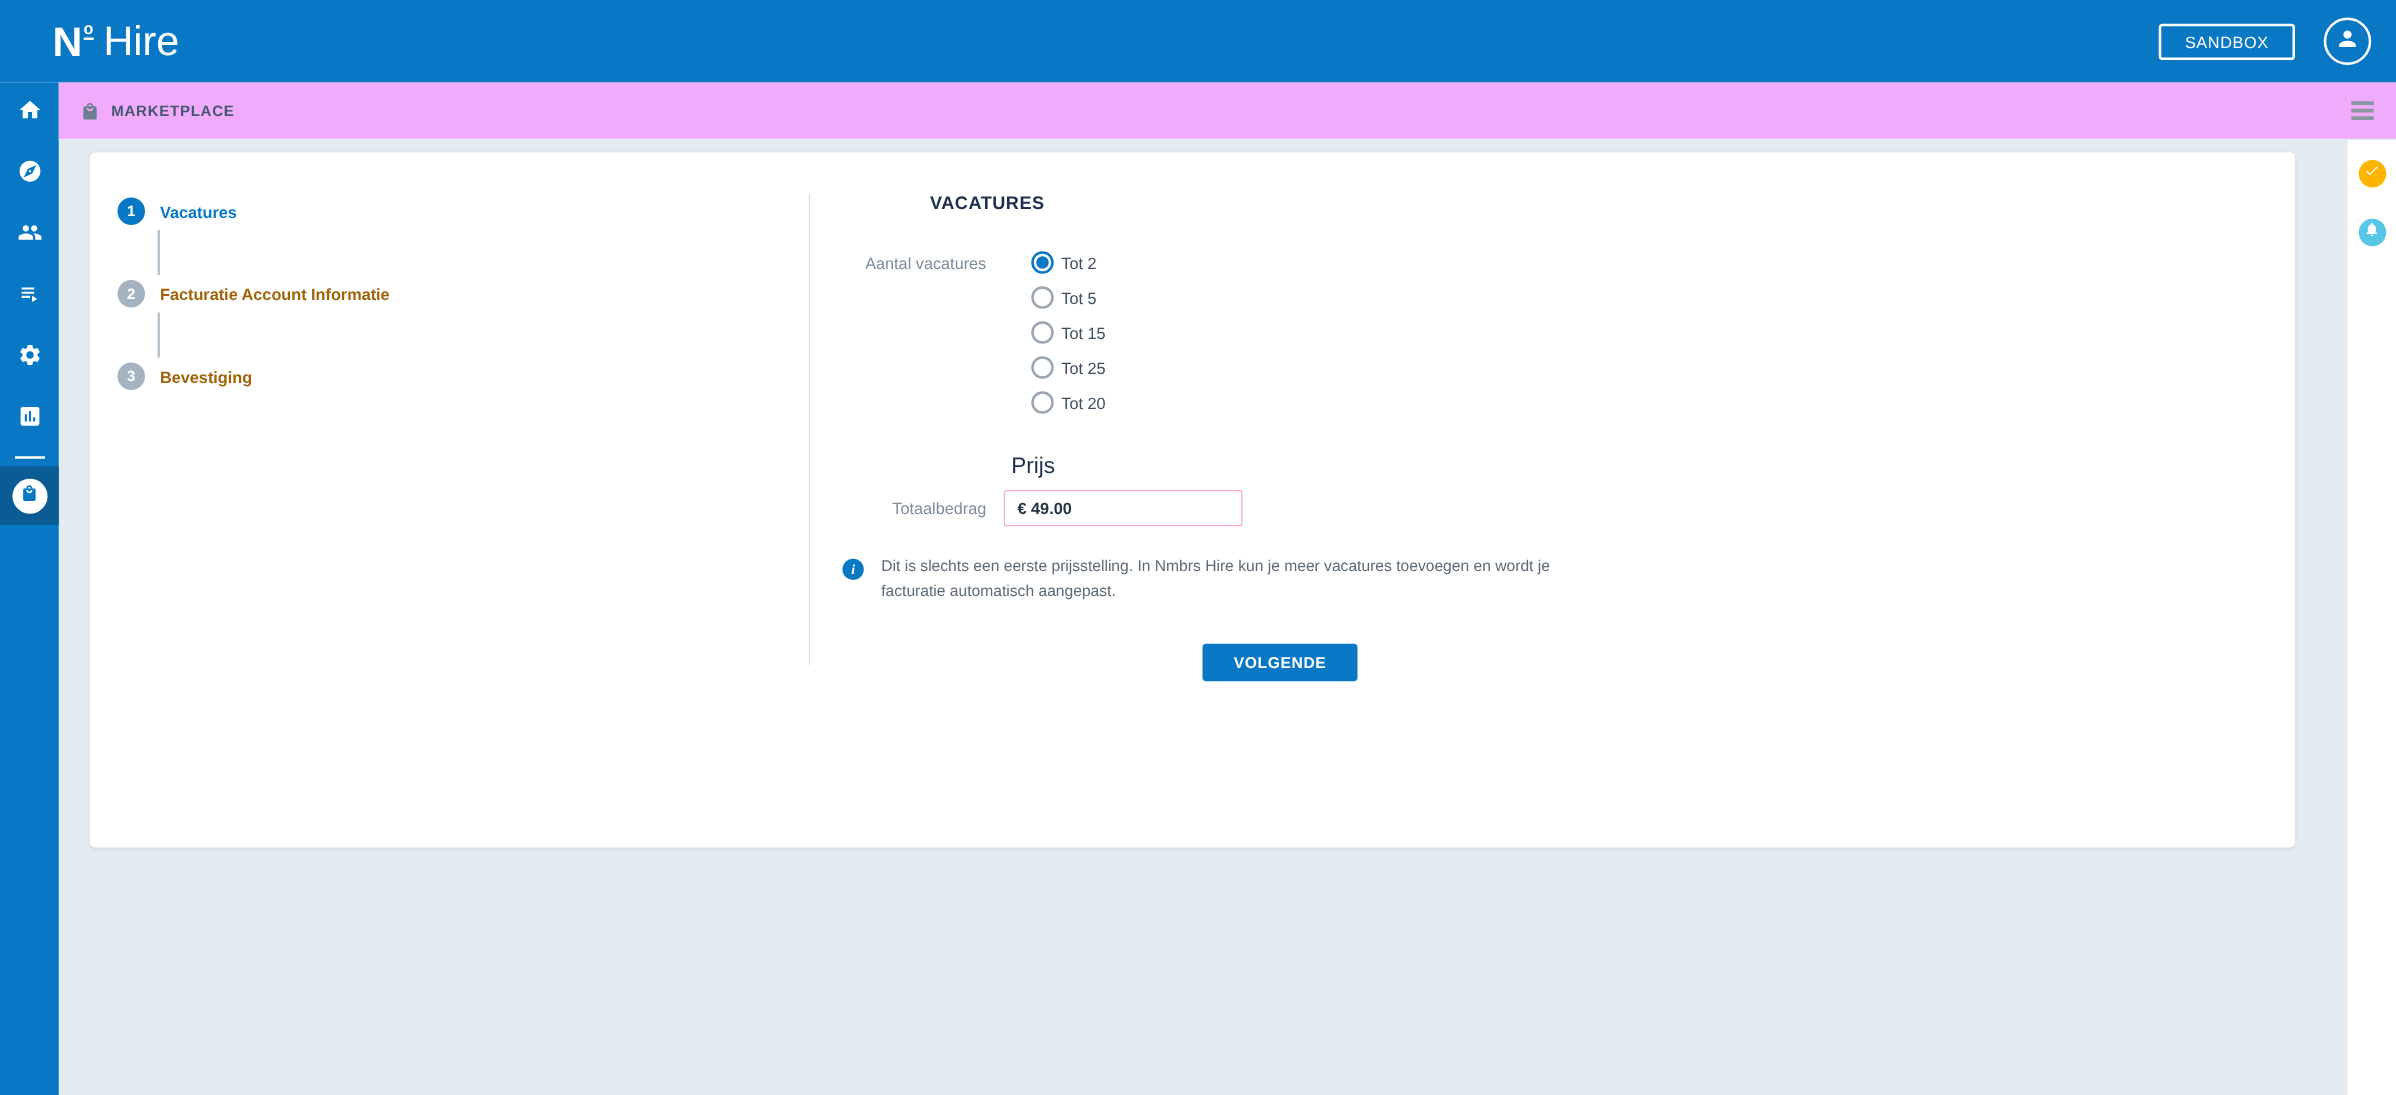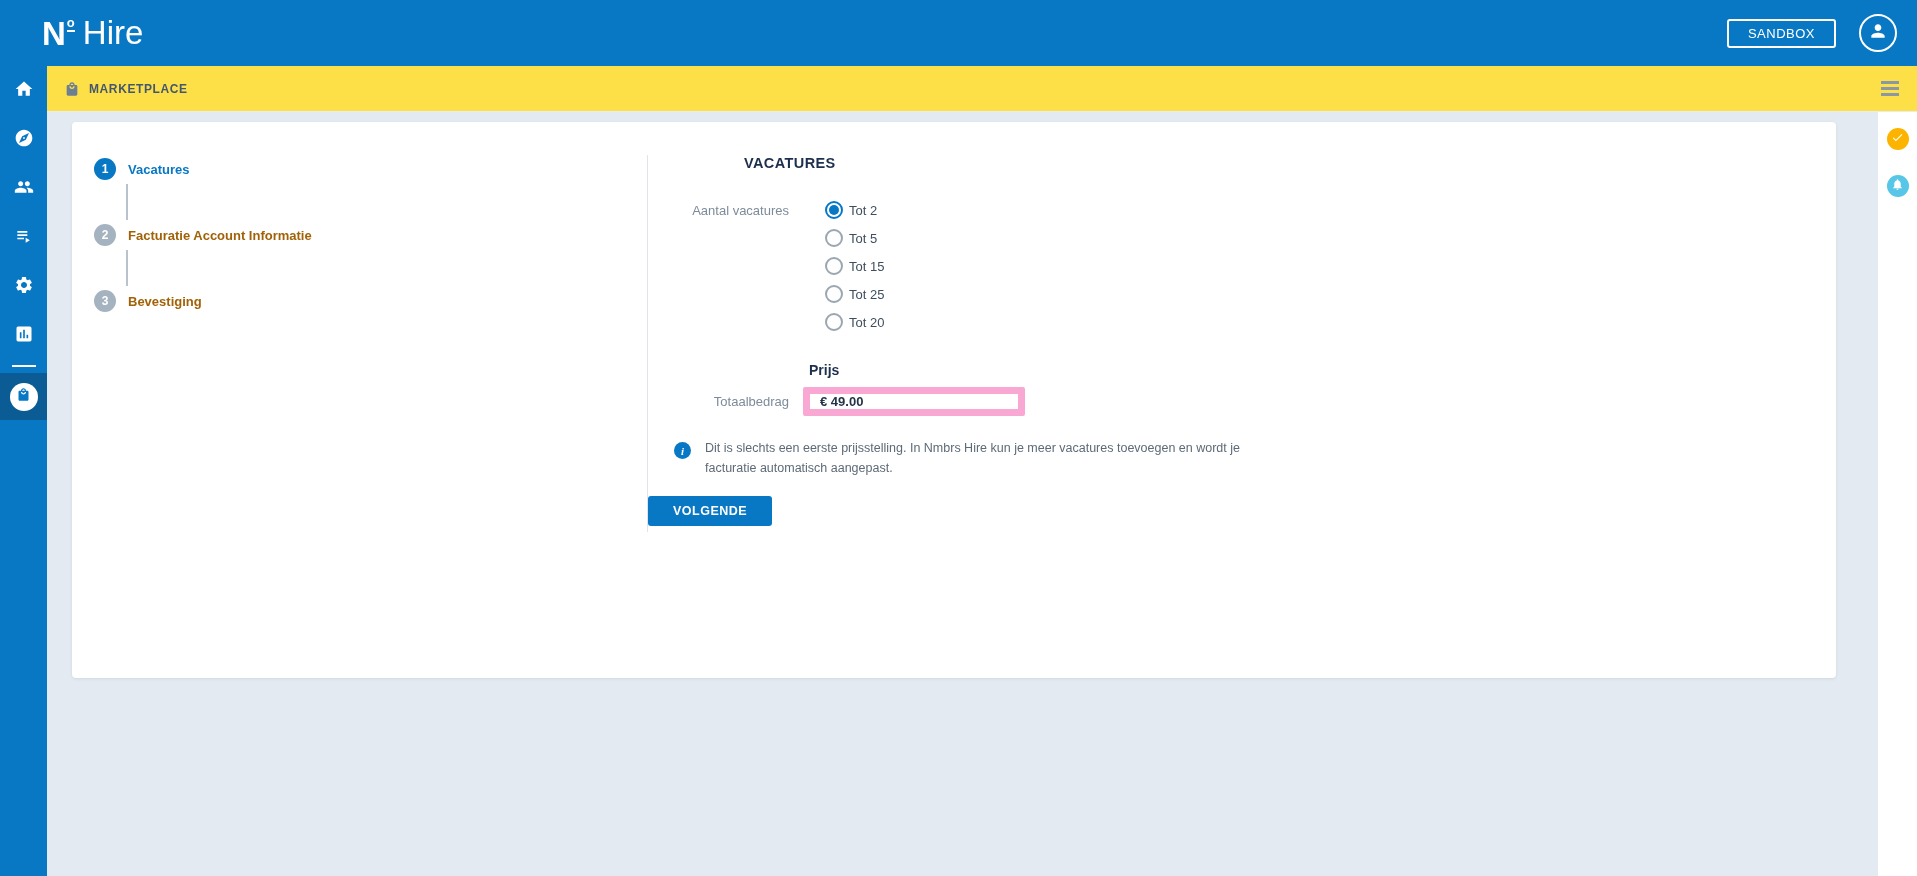--- a/index.html
+++ b/index.html
@@ -40,21 +40,21 @@
   .side-item { width:47px; height:49px; display:flex; align-items:center; justify-content:center; cursor:pointer; }
   .side-item svg { width:20px; height:20px; fill:#fff; }
   .side-divider { width:24px; height:2px; background:#fff; margin:5px auto 6px auto; }
   .side-item.active { background:#0b5c95; height:47px; }
   .active-circle { width:28px; height:28px; border-radius:50%; background:#fff;
     display:flex; align-items:center; justify-content:center; }
   .active-circle svg { width:15px; height:15px; fill:#0878c4; }
 
   
   .breadcrumb-bar {
-    position:absolute; top:66px; left:47px; right:0; height:46px; background:#fde047;
+    position:absolute; top:66px; left:47px; right:0; height:46px; background:#f0abfc;
     display:flex; align-items:center; padding:0 14px 0 17px; border-bottom:1px solid #e7ecf1;
   }
   .breadcrumb-bar .bag svg { width:16px; height:16px; fill:#6e7f93; display:block; }
   .breadcrumb-label { margin-left:9px; font-size:12px; font-weight:bold;
     color:#44576e; letter-spacing:.6px; }
   .hamburger { margin-left:auto; display:flex; flex-direction:column; gap:3px; cursor:pointer; padding:4px; }
   .hamburger span { display:block; width:18px; height:3px; background:#8a97a5; }
 
   
   .right-rail {
@@ -101,33 +101,33 @@
   .form-row { display:flex; }
   .label-col { width:155px; text-align:right; padding-right:14px; font-size:13px; color:#7d8b9a; }
   .aantal-label { padding-top:2px; }
   .radio-row { display:flex; align-items:center; margin-bottom:10px; cursor:pointer;padding-left:22px; }
   .radio { width:18px; height:18px; border-radius:50%; border:2px solid #9aa6b2;
     display:flex; align-items:center; justify-content:center; flex-shrink:0; }
   .radio-row.selected .radio { border-color:#0878c4; }
   .radio-row.selected .radio::after { content:""; width:10px; height:10px; border-radius:50%; background:#0878c4; }
   .radio-label { margin-left:6px; font-size:13px; color:#3f4e5e; }
 
-  .price-title { margin-left:161px; font-size:14px; font-weight:bold; color:#1c2f4d;
+  .price-title { margin-left:161px; font-size:18px; font-weight:normal; color:#1c2f4d;
     margin-top:21px; margin-bottom:9px; }
   .total-row { align-items:center; }
-  .total-input { width:222px; height:29px; border:7px solid #f9a8d4; border-radius:2px;
+  .total-input { width:191px; height:29px; border:1px solid #f9a8d4; border-radius:2px;
     font-family:inherit; font-size:13px; font-weight:600; color:#243447; padding:0 10px; }
 
   .info-row { display:flex; margin-top:22px; padding-left:26px; }
   .info-icon { width:17px; height:17px; border-radius:50%; background:#0878c4; color:#fff;
     font-size:11px; font-weight:bold; font-style:italic; font-family:"Liberation Serif", serif;
     display:flex; align-items:center; justify-content:center; flex-shrink:0; margin-top:4px; }
   .info-text { margin-left:14px; font-size:12.5px; line-height:20px; color:#5d6a77; max-width:565px; }
 
-  .next-row { display:flex; justify-content:flex-start; margin-top:18px; }
+  .next-row { display:flex; justify-content:center; margin-top:32px; }
   .next-btn { background:#0878c4; color:#fff; border:none; border-radius:3px; height:30px;
     padding:0 25px; font-family:inherit; font-weight:bold; font-size:12.5px;
     letter-spacing:.5px; cursor:pointer; }
 </style>
 </head>
 <body>
 
 <header class="app-header">
   <div class="logo">
     <span class="logo-n">N</span>

